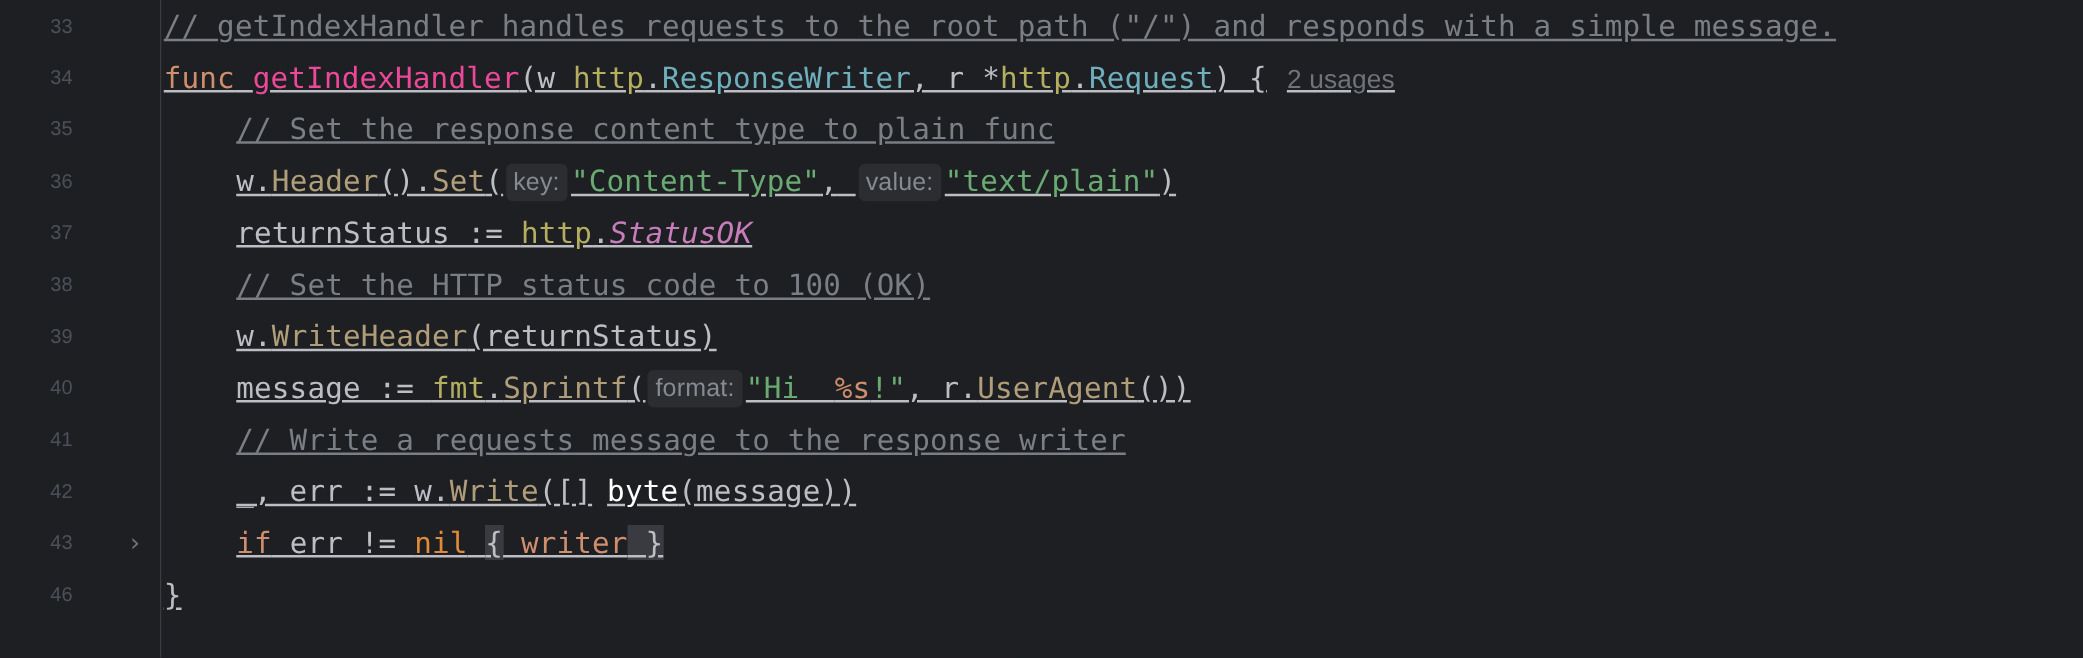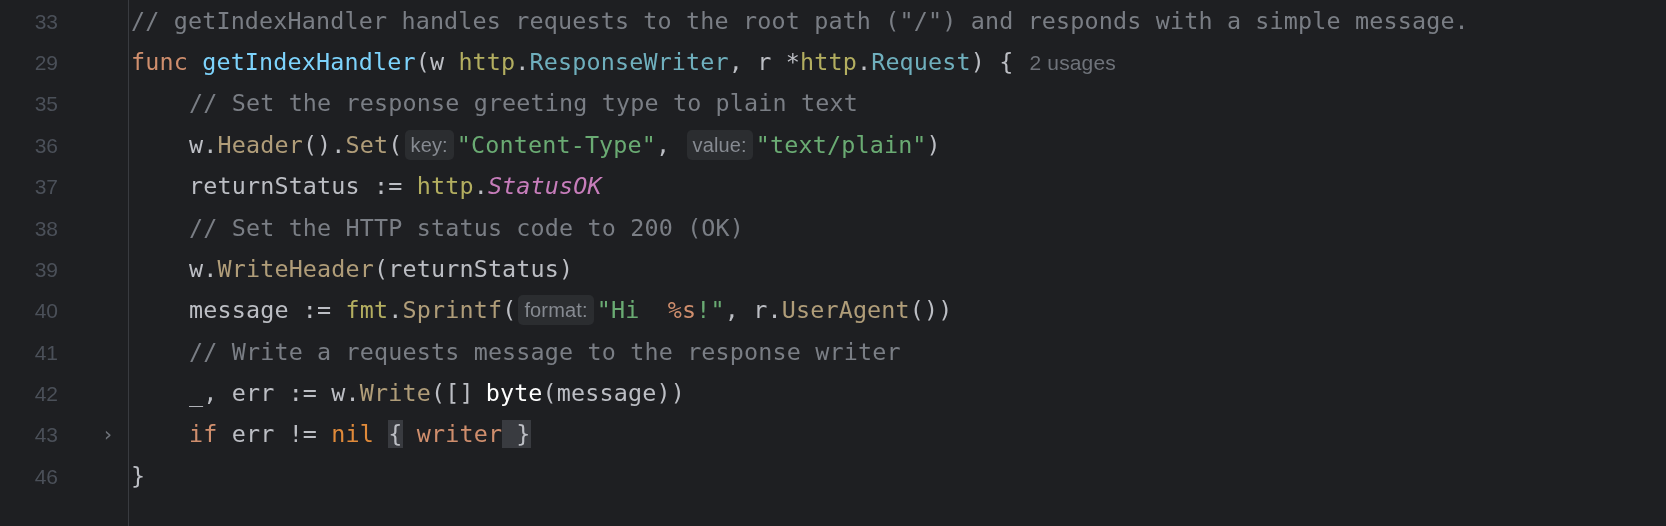--- a/index.html
+++ b/index.html
@@ -6,34 +6,34 @@
   body {
     width:1666px; height:526px; overflow:hidden;
     background:#1e1f22;
     font-family:"DejaVu Sans Mono", "Liberation Mono", monospace;
   }
   .editor { position:relative; width:1666px; height:526px; background:#1e1f22; }
   .gutter-line { position:absolute; left:128px; top:0; width:1px; height:526px; background:#393b40; }
   .line { position:absolute; left:0; height:41px; width:1666px; }
   .ln {
     position:absolute; left:0; width:58px; text-align:right;
-    color:#4b5059; font-size:21px; line-height:41px;
+    color:#4b5059; font-size:16px; line-height:41px;
     font-family:"Liberation Sans", sans-serif;
   }
   .fold {
     position:absolute; left:104px; width:16px; line-height:41px;
     color:#6f737a; font-size:20px; font-family:"DejaVu Sans", sans-serif;
   }
   .code {
     position:absolute; left:131px; white-space:pre;
-    font-size:23.4px; line-height:41px; color:#bcbec4; letter-spacing:0.15px;
+    font-size:23.4px; line-height:41px; color:#bcbec4; letter-spacing:0.15px;text-decoration:underline;
   }
   .cm  { color:#7a7e85; }
   .kw  { color:#cf8e6d;text-align:right; }
-  .fn  { color:#7dd3fc; }
+  .fn  { color:#ec4899; }
   .pkg { color:#b3ae60; }
   .typ { color:#6fafbd; }
   .mth { color:#b09d79; }
   .str { color:#6aab73; }
   .cst { color:#c77dbb; font-style:italic; }
   .fmt { color:#cf8e6d; }
   .bi  { color:#ffffff;margin-left:12px; }
   .nil { color:#e08a3a;text-align:center; }
   .hint {
     display:inline-block; background:#2b2d30; color:#868a91;
@@ -52,42 +52,42 @@
 
 <div class="editor">
   <div class="gutter-line"></div>
 
   <div class="line" style="top:1px">
     <span class="ln">33</span>
     <span class="code cm">// getIndexHandler handles requests to the root path ("/") and responds with a simple message.</span>
   </div>
 
   <div class="line" style="top:42px">
-    <span class="ln">29</span>
+    <span class="ln">34</span>
     <span class="code"><span class="kw">func</span> <span class="fn">getIndexHandler</span><span>(w </span><span class="pkg">http</span><span>.</span><span class="typ">ResponseWriter</span><span>, r *</span><span class="pkg">http</span><span>.</span><span class="typ">Request</span><span>) {</span><span class="usages">2 usages</span></span>
   </div>
 
   <div class="line" style="top:83px">
     <span class="ln">35</span>
-    <span class="code cm" style="left:189px">// Set the response greeting type to plain text</span>
+    <span class="code cm" style="left:189px">// Set the response content type to plain func</span>
   </div>
 
   <div class="line" style="top:125px">
     <span class="ln">36</span>
     <span class="code" style="left:189px"><span>w.</span><span class="mth">Header</span><span>().</span><span class="mth">Set</span><span>(</span><span class="hint">key:</span><span class="str">"Content-Type"</span><span>,</span> <span class="hint">value:</span><span class="str">"text/plain"</span><span>)</span></span>
   </div>
 
   <div class="line" style="top:166px">
     <span class="ln">37</span>
     <span class="code" style="left:189px"><span>returnStatus := </span><span class="pkg">http</span><span>.</span><span class="cst">StatusOK</span></span>
   </div>
 
   <div class="line" style="top:208px">
     <span class="ln">38</span>
-    <span class="code cm" style="left:189px">// Set the HTTP status code to 200 (OK)</span>
+    <span class="code cm" style="left:189px">// Set the HTTP status code to 100 (OK)</span>
   </div>
 
   <div class="line" style="top:249px">
     <span class="ln">39</span>
     <span class="code" style="left:189px"><span>w.</span><span class="mth">WriteHeader</span><span>(returnStatus)</span></span>
   </div>
 
   <div class="line" style="top:290px">
     <span class="ln">40</span>
     <span class="code" style="left:189px"><span>message := </span><span class="pkg">fmt</span><span>.</span><span class="mth">Sprintf</span><span>(</span><span class="hint">format:</span><span class="str">"Hi  </span><span class="fmt">%s</span><span class="str">!"</span><span>, r.</span><span class="mth">UserAgent</span><span>())</span></span>

